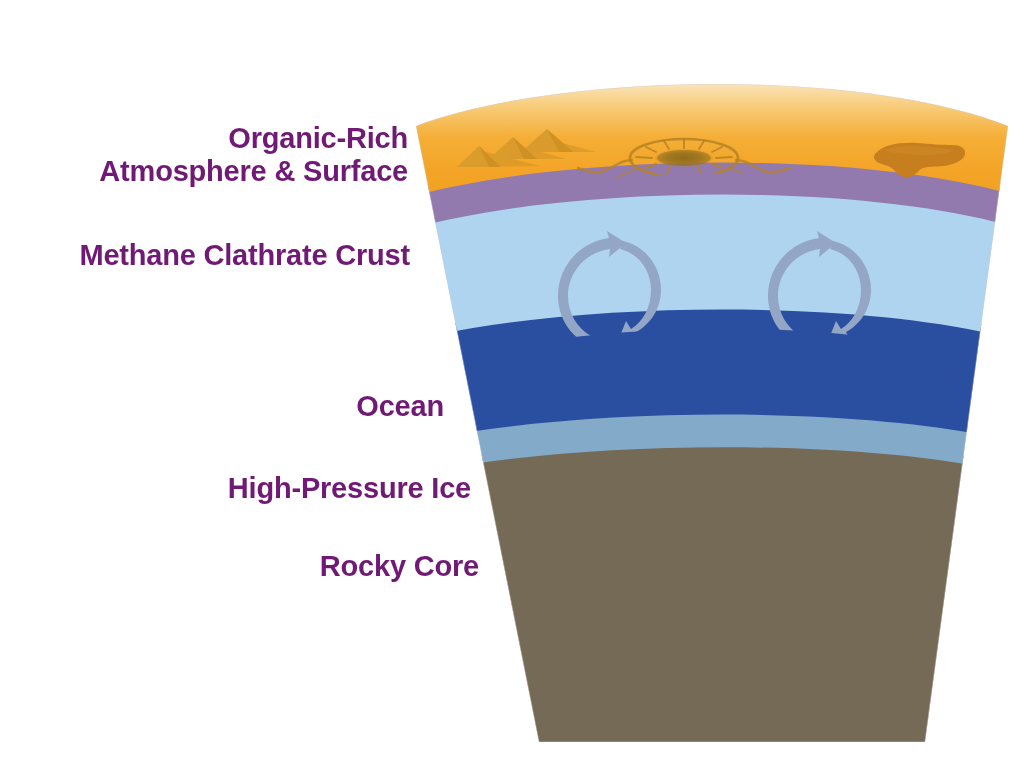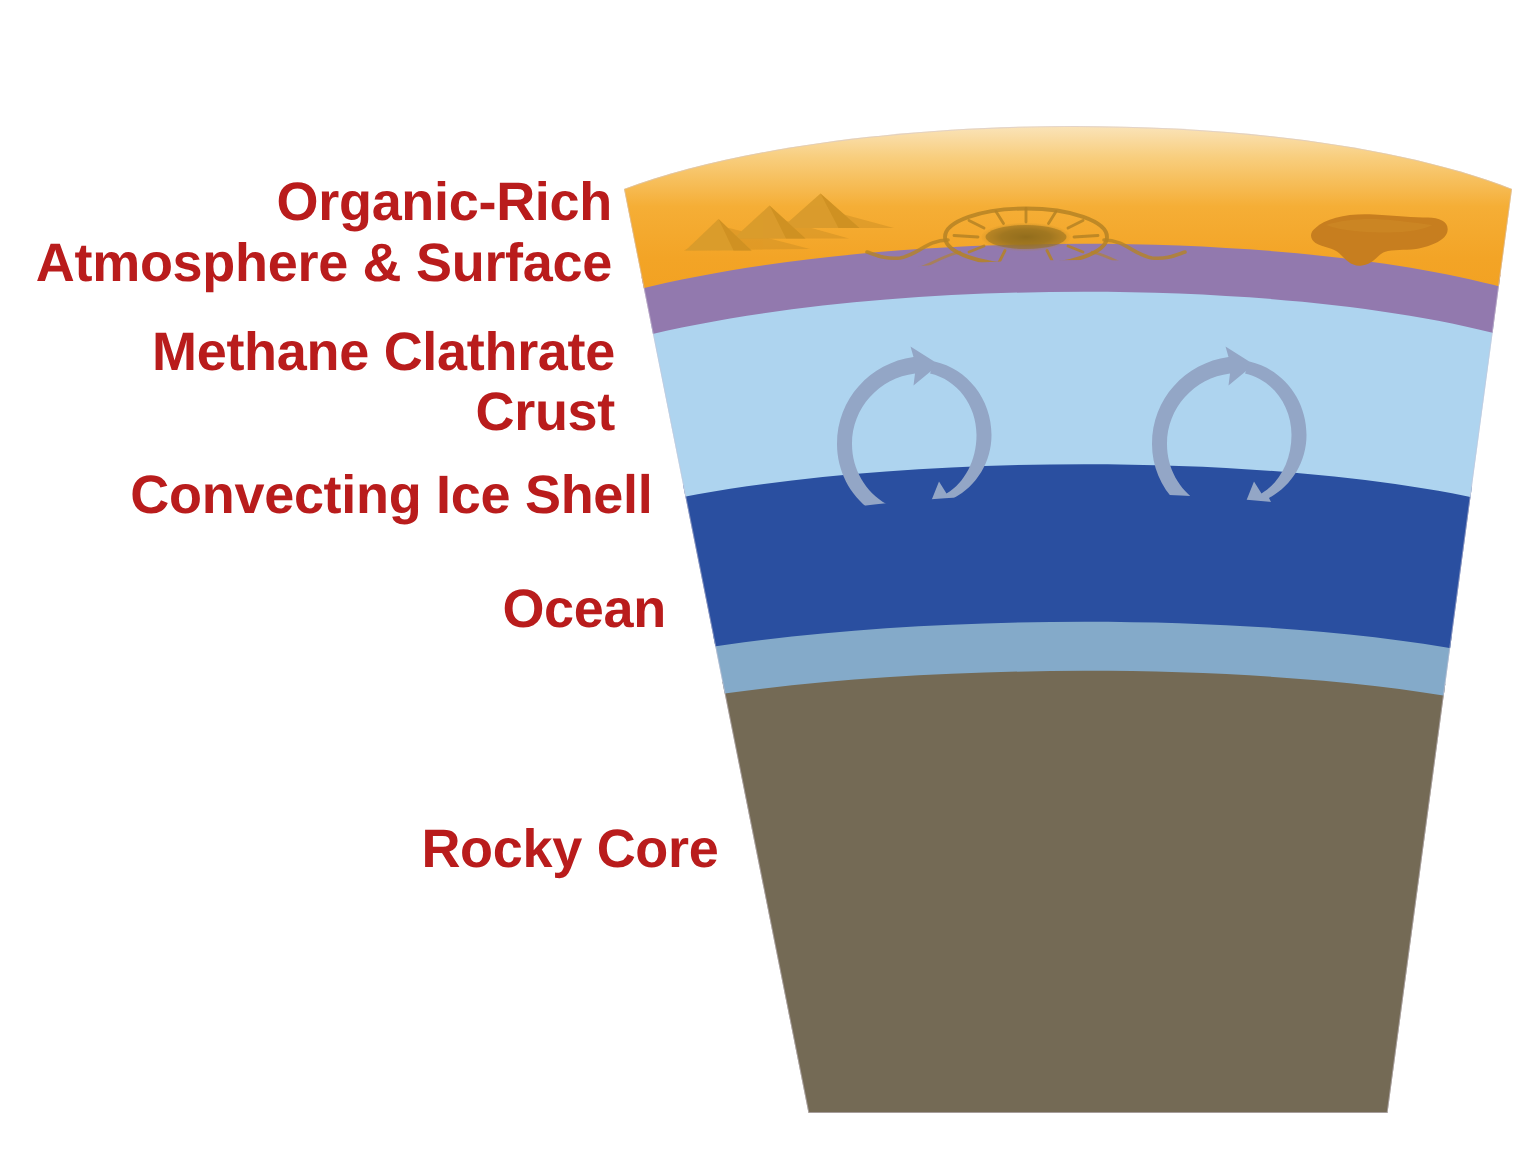--- a/index.html
+++ b/index.html
@@ -31,23 +31,23 @@
   }
   #labels {
     position: absolute;
     left: 0; top: 0;
     width: 1024px;
     height: 769px;
     pointer-events: none;
   }
   .label {
     position: absolute;
-    color: #b91c1c;
+    color: #701a75;
     font-weight: bold;
-    font-size: 36px;
+    font-size: 29px;
     line-height: 1.12;
     letter-spacing: -0.2px;
     text-align: right;
     white-space: pre-line;
     transform: translateY(-50%);
   }
   .label.two-line { line-height: 1.15; }
 </style>
 </head>
 <body>
@@ -227,18 +227,18 @@
                C 560,72 860,68 1008,126
                L 925,742
                L 539,742 Z" fill="none" stroke="#CFC7D6" stroke-width="1.2" opacity="0.55"></path>
     </g>
   </svg>
 
   <div id="labels">
     <div class="label two-line" style="right:616px; top:155px;">Organic-Rich
 Atmosphere &amp; Surface</div>
     <div class="label" style="right:614px; top:255px;">Methane Clathrate Crust</div>
-    <div class="label" style="right:589px; top:330px;">Convecting Ice Shell</div>
     <div class="label" style="right:580px; top:406px;margin-left:25px;">Ocean</div>
+    <div class="label" style="right:553px; top:488px;">High-Pressure Ice</div>
     <div class="label" style="right:545px; top:566px;">Rocky Core</div>
   </div>
 
 </div>
 
 </body></html>

